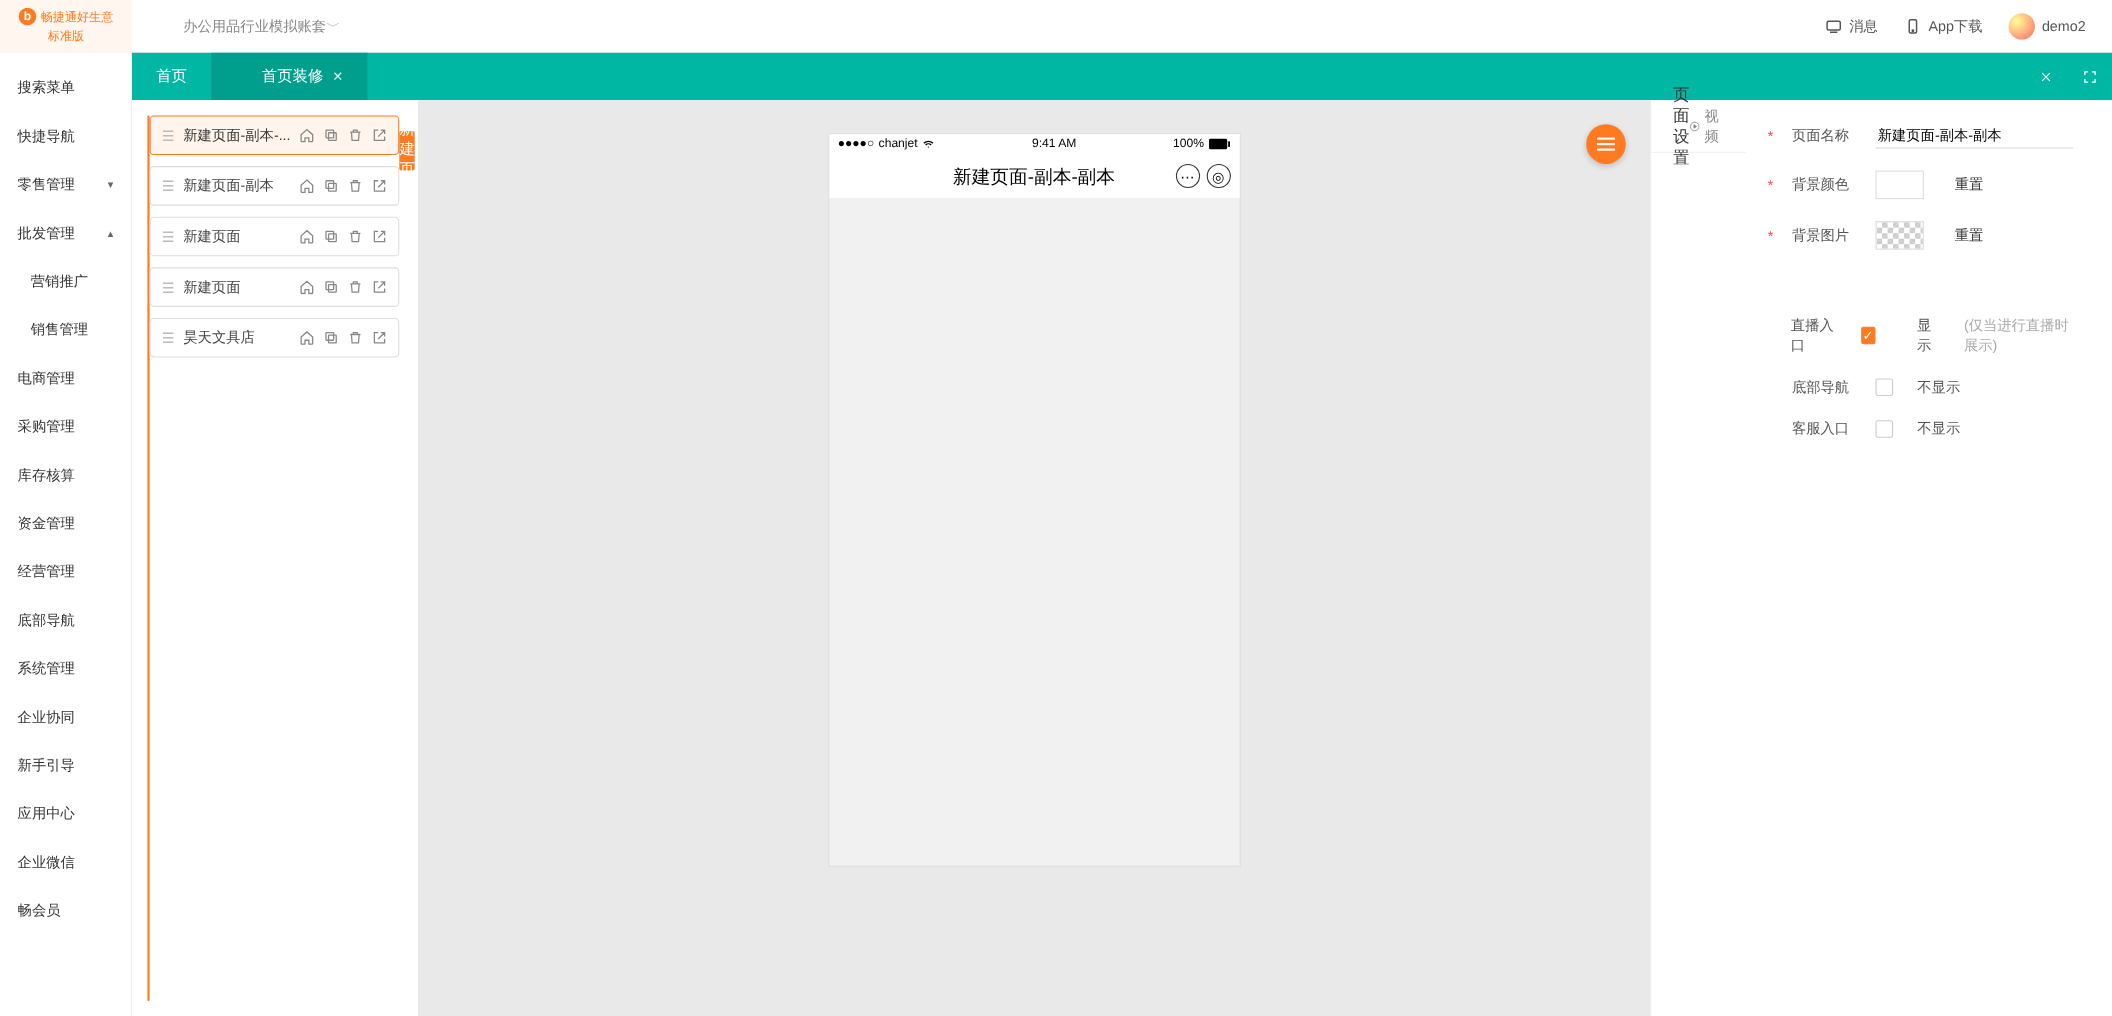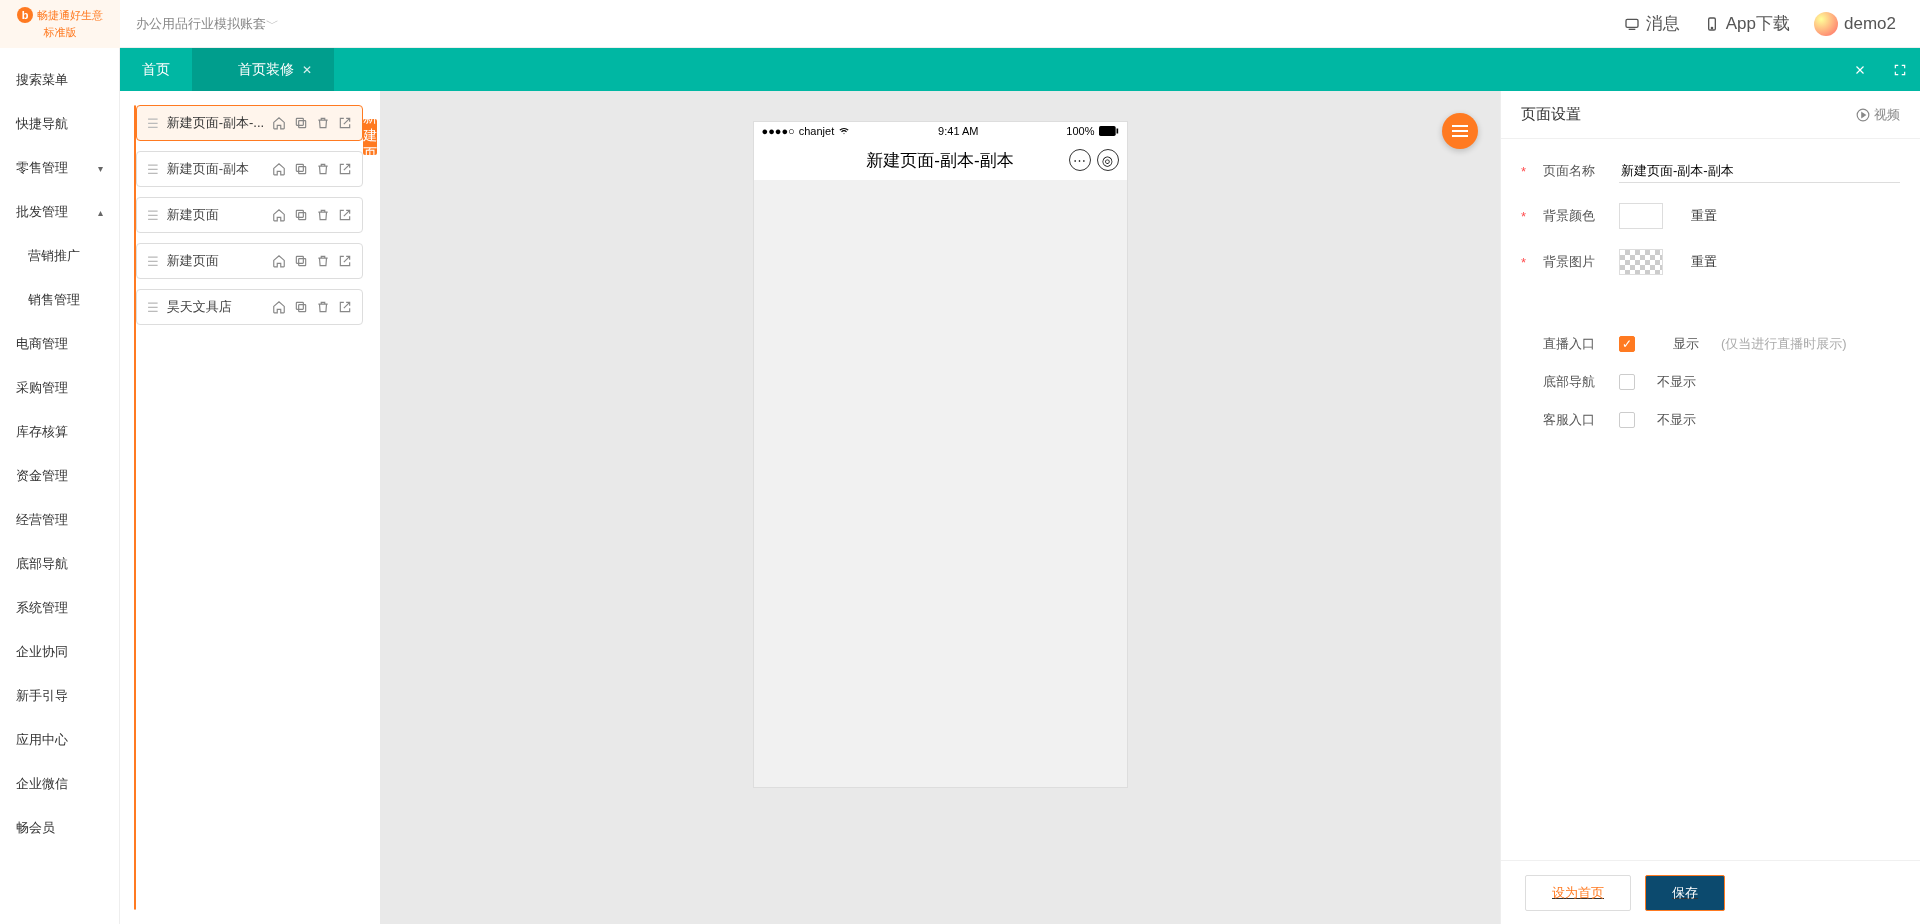--- a/index.html
+++ b/index.html
@@ -6,25 +6,25 @@
 body { font-family: "Microsoft YaHei", Arial, sans-serif; font-size: 13px; color: #333; background: #fff; overflow: hidden; }
 .root { display: flex; flex-direction: column; width: 1920px; height: 924px; }
 
 
 .topbar { height: 48px; display: flex; align-items: center; border-bottom: 1px solid #eee; }
 .logo-box { width: 120px; display: flex; flex-direction: column; align-items: center; justify-content: center; background: #fff7ef; height: 48px; }
 .logo-box .logo-row { display: flex; align-items: center; gap: 4px; }
 .logo-box .logo-mark { width: 16px; height: 16px; background: #ff7a21; border-radius: 50%; color: #fff; font-weight: bold; display:flex;align-items:center;justify-content:center;font-size:11px;}
 .logo-box .brand { color: #ff7a21; font-size: 11px; }
 .logo-box .edition { color: #ff7a21; font-size: 11px; margin-top: 2px; }
-.acct-select { flex: 0 0 240px; padding-left: 16px; color: #888; font-size: 13px; display: flex; align-items: center; justify-content: flex-start; padding-right: 20px;}
+.acct-select { flex: 0 0 240px; padding-left: 16px; color: #888; font-size: 13px; display: flex; align-items: center; justify-content: center; padding-right: 20px;}
 .acct-select .chev { color: #bbb; }
 .topbar-spacer { flex: 1; }
 .top-actions { display: flex; align-items: center; gap: 24px; padding-right: 24px; }
-.top-act { display: flex; align-items: center; gap: 6px; color: #555; font-size: 17px; cursor: pointer; }
+.top-act { display: flex; align-items: center; gap: 6px; color: #555; font-size: 13px; cursor: pointer; }
 .top-act svg { width: 16px; height: 16px; }
 .avatar { width: 24px; height: 24px; border-radius: 50%; background: radial-gradient(circle at 30% 30%, #ff9, #f66); }
 
 
 .main-row { flex: 1; display: flex; min-height: 0; }
 
 
 .leftnav { width: 120px; background: #fff; border-right: 1px solid #eee; display: flex; flex-direction: column; padding-top: 10px; }
 .leftnav .nav-item { height: 44px; display: flex; align-items: center; justify-content: space-between; padding: 0 16px; font-size: 13px; color: #333; cursor: pointer; }
 .leftnav .nav-item.sub { padding-left: 28px; color: #333; }
@@ -67,21 +67,21 @@
 .phone-status .left,.phone-status .right{display:flex;align-items:center;gap:4px;}
 .phone-title { height: 40px; background:#fff; display:flex; align-items:center; justify-content:center; position:relative; font-size:17px; color:#000;}
 .phone-title .pill { position:absolute; right:8px; display:flex; gap:6px; }
 .phone-title .pill .dot { width:22px; height:22px; border:1px solid #333; border-radius:11px; display:flex;align-items:center;justify-content:center;font-size:13px;}
 .float-menu { position:absolute; top:22px; right: 22px; width:36px; height:36px; border-radius:50%; background:#ff7a21; display:flex;align-items:center;justify-content:center; box-shadow:0 2px 6px rgba(0,0,0,.2); cursor:pointer;}
 .float-menu div{width:16px;height:2px;background:#fff;position:relative;}
 .float-menu div::before,.float-menu div::after{content:"";position:absolute;left:0;width:16px;height:2px;background:#fff;}
 .float-menu div::before{top:-5px;} .float-menu div::after{top:5px;}
 
 
-.settings { width: 420px; background:#fff; border-left:1px solid #eee; display:flex; flex-direction:column; }
+.settings { width: 420px; background:#fff; border-left:1px solid #eee; display:flex; flex-direction:row; }
 .settings-head { height:48px; display:flex; align-items:center; justify-content:space-between; padding: 0 20px; border-bottom:1px solid #f0f0f0; font-size:15px;}
 .settings-head .vid { color:#888; display:flex; align-items:center; gap:4px; font-size:13px; cursor:pointer;}
 .settings-body { flex:1; padding: 20px; display:flex; flex-direction:column; gap: 20px; font-size:13px; color:#555;}
 .field { display:flex; align-items:center; gap: 16px; }
 .field .req { color:#ff4d4f; width:6px;}
 .field .label { width: 60px; color:#555; }
 .field input[type=text] { flex:1; border:none; border-bottom:1px solid #ddd; padding:4px 2px; font-size:13px; outline:none; }
 .swatch { width:44px; height:26px; border:1px solid #ddd; background:#fff;}
 .swatch.checker { background-image: linear-gradient(45deg,#ccc 25%,transparent 25%),linear-gradient(-45deg,#ccc 25%,transparent 25%),linear-gradient(45deg,transparent 75%,#ccc 75%),linear-gradient(-45deg,transparent 75%,#ccc 75%); background-size:10px 10px; background-position:0 0,0 5px,5px -5px,-5px 0;}
 .link-reset { color:#333; cursor:pointer; }

